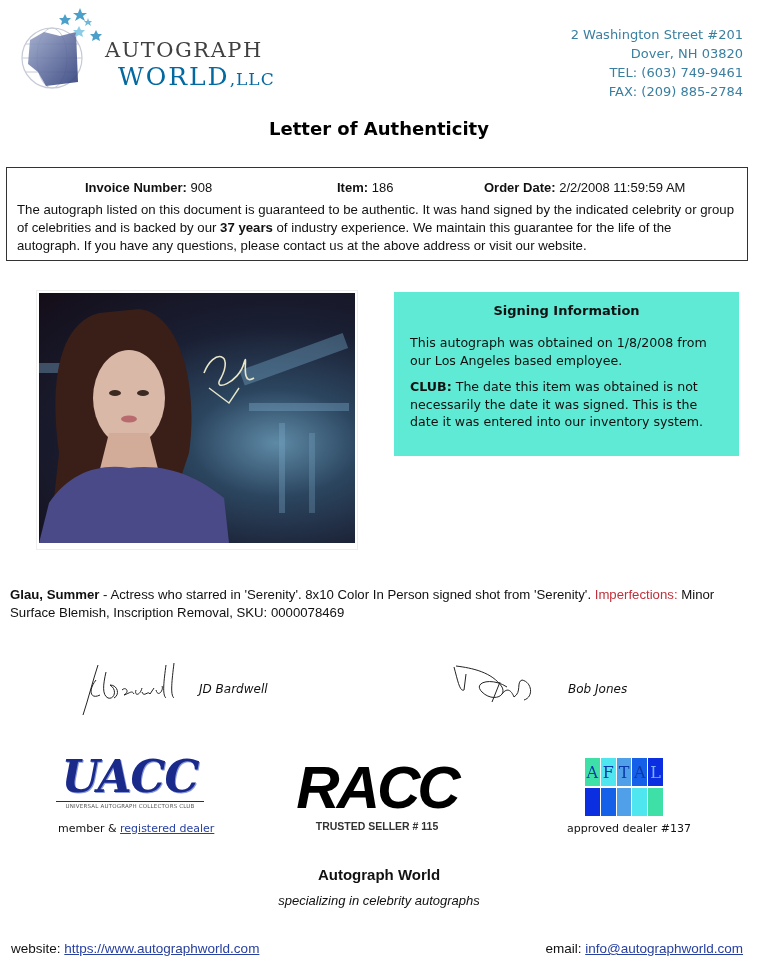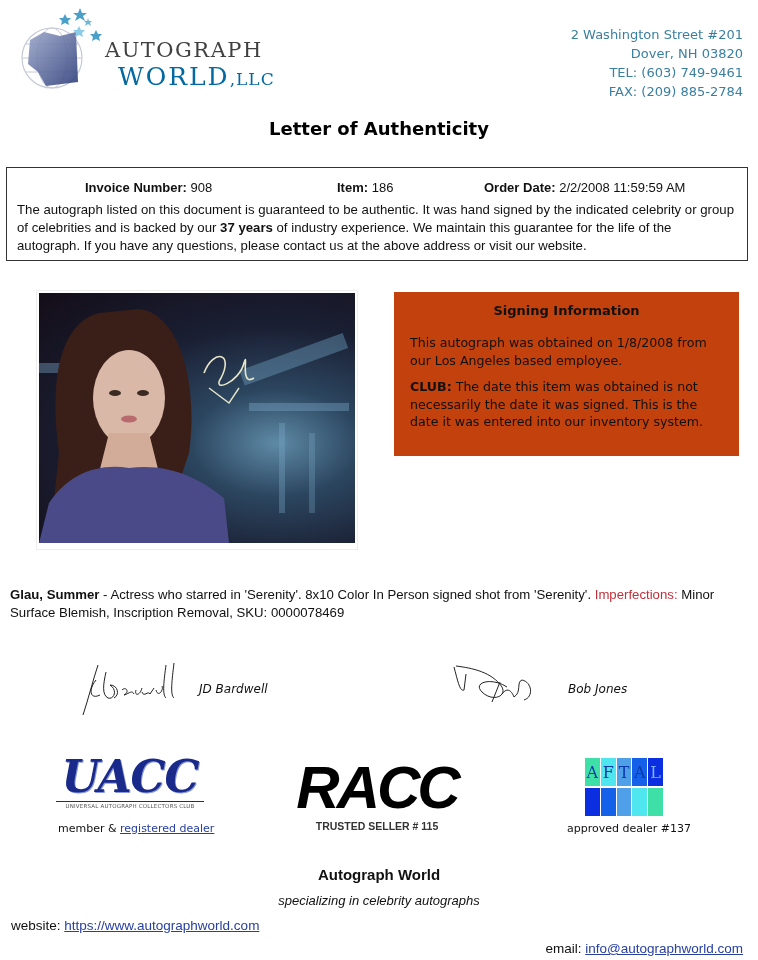--- a/index.html
+++ b/index.html
@@ -18,21 +18,21 @@
   .invoice-box { position: absolute; left: 6px; top: 167px; width: 742px; height: 94px; border: 1.5px solid #333; padding: 0 10px; }
   .inv-row { position: relative; height: 30px; font-family: "Liberation Sans", sans-serif; font-size: 13px; }
   .inv-row span { position: absolute; top: 12px; }
   .inv-row b { font-weight: bold; }
   .inv-text { font-family: "Liberation Sans", sans-serif; font-size: 13.2px; line-height: 18px; color: #111; }
 
   .photo { position: absolute; left: 37px; top: 291px; width: 320px; height: 258px; background: #fff; box-shadow: 0 0 0 1px #eee; }
   .photo-inner { position: absolute; left: 2px; top: 2px; width: 316px; height: 250px; overflow: hidden;
     background: radial-gradient(ellipse at 75% 60%, #5e8aa6 0%, #2c4660 25%, #1a1f33 55%, #140d18 100%); }
 
-  .signing { position: absolute; left: 394px; top: 292px; width: 345px; height: 164px; background: #c2410c; padding: 0 16px; }
+  .signing { position: absolute; left: 394px; top: 292px; width: 345px; height: 164px; background: #5eead4; padding: 0 16px; }
   .signing h3 { text-align: center; font-size: 13px; font-weight: bold; margin-top: 11px; margin-bottom: 16px; color: #111; }
   .signing p { font-size: 12.6px; line-height: 17.5px; margin-bottom: 9px; color: #111; }
 
   .desc { position: absolute; left: 10px; top: 586px; width: 740px; font-family: "Liberation Sans", sans-serif; font-size: 13.2px; line-height: 18px; color: #111; }
   .desc .red { color: #c0303a; }
 
   .sig1 { position: absolute; left: 78px; top: 660px; width: 110px; height: 60px; }
   .sig1-name { position: absolute; left: 199px; top: 682px; font-size: 12px; font-style: italic; }
   .sig2 { position: absolute; left: 452px; top: 662px; width: 90px; height: 50px; }
   .sig2-name { position: absolute; left: 568px; top: 682px; font-size: 12px; font-style: italic; }
@@ -47,21 +47,21 @@
 
   .aftal { position: absolute; left: 585px; top: 758px; width: 78px; height: 58px; }
   .aftal-row { display: flex; gap: 1px; height: 28px; }
   .aftal-row + .aftal-row { margin-top: 2px; }
   .aftal-cell { flex: 1; display: flex; align-items: center; justify-content: center; font-family: "DejaVu Serif", serif; font-size: 16px; color: #0a3aa8; }
   .aftal-caption { position: absolute; left: 567px; top: 822px; font-size: 11px; color: #111; }
 
   .footer-title { position: absolute; left: 0; width: 758px; top: 866px; text-align: center; font-family: "Liberation Sans", sans-serif; font-size: 15px; font-weight: bold; }
   .footer-tag { position: absolute; left: 0; width: 758px; top: 893px; text-align: center; font-family: "Liberation Sans", sans-serif; font-size: 13px; font-style: italic; }
 
-  .website { position: absolute; left: 11px; top: 918px; font-family: "Liberation Sans", sans-serif; font-size: 13.5px; }
+  .website { position: absolute; left: 11px; top: 941px; font-family: "Liberation Sans", sans-serif; font-size: 13.5px; }
   .email { position: absolute; right: 15px; top: 941px; font-family: "Liberation Sans", sans-serif; font-size: 13.5px; }
   .website a, .email a { color: #2840a0; text-decoration: underline; }
 </style>
 </head>
 <body>
 
 <div class="logo">
   <svg width="100" height="90" viewBox="0 0 100 90" style="position:absolute;left:0;top:0;">
     <defs>
       <linearGradient id="gl" x1="0" y1="0" x2="1" y2="1">

